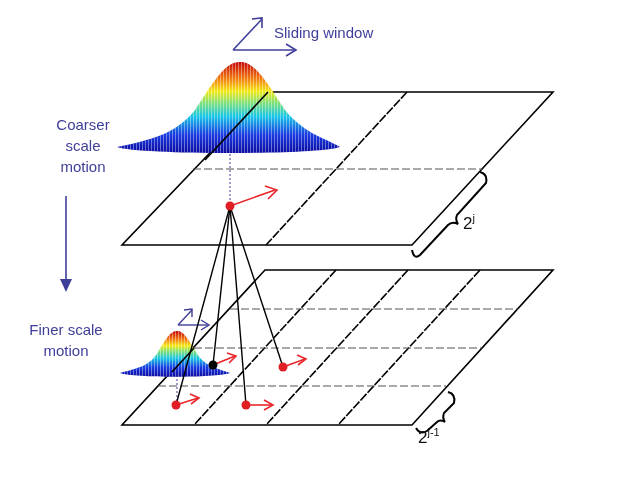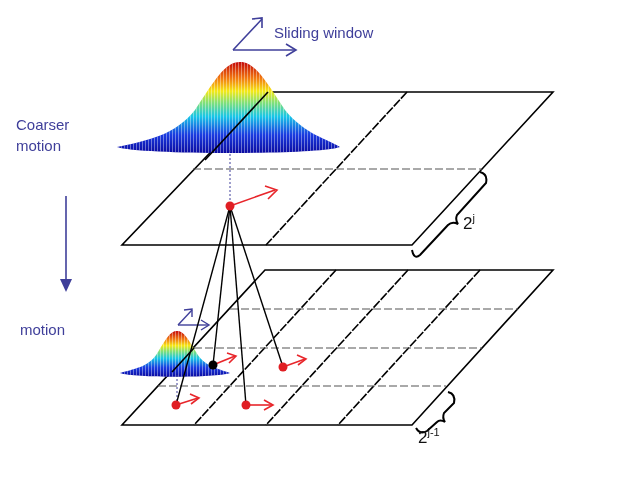--- a/index.html
+++ b/index.html
@@ -1,18 +1,18 @@
 <!DOCTYPE html>
 <html><head>
 <meta charset="utf-8">
 <style>
   html, body { margin: 0; padding: 0; background: #ffffff; }
   body { width: 640px; height: 480px; position: relative; overflow: hidden; font-family: "Liberation Sans", sans-serif; }
   #diagram { position: absolute; left: 0; top: 0; }
-  .label { position: absolute; color: #3f3f9a; font-size: 15px; text-align: left; line-height: 21px; }
+  .label { position: absolute; color: #3f3f9a; font-size: 15px; text-align: center; line-height: 21px; }
   .math { position: absolute; color: #111; font-size: 17px; }
   .math sup { font-size: 11px; position: relative; top: -2px; vertical-align: top; }
 </style>
 </head>
 <body>
 
 <svg id="diagram" width="640" height="480" viewBox="0 0 640 480" xmlns="http://www.w3.org/2000/svg">
   <defs>
     <linearGradient id="gaussGrad" x1="0" y1="1" x2="0" y2="0">
       <stop offset="0" stop-color="#0a0aa0"></stop>
@@ -115,26 +115,28 @@
   <g stroke="#000" stroke-width="2" fill="none">
     <path d="M480,172 Q488,174 486,183 L457,215 Q455,220 458,224 Q452,221 448,225 L420,255 Q414,260 412,250"></path>
   </g>
   <g stroke="#000" stroke-width="2" fill="none">
     <path d="M448,392 Q456,394 454,403 L444,413 Q442,418 445,422 Q440,419 437,422 L427,431 Q420,435 416,428"></path>
   </g>
 </svg>
 
 <div class="label" style="left:274px; top:22px;">Sliding window</div>
 
-<div class="label" style="left:16px; top:114px; width:84px;">
+<div class="label" style="left:41px; top:114px; width:84px;">
   <div>Coarser</div>
+  <div>scale</div>
   <div>motion</div>
 </div>
 
 <div class="label" style="left:20px; top:319px; width:92px;">
+  <div>Finer scale</div>
   <div>motion</div>
 </div>
 
 <div class="math" style="left:463px; top:214px;">
   <span>2</span><sup>j</sup>
 </div>
 
 <div class="math" style="left:418px; top:428px;">
   <span>2</span><sup>j-1</sup>
 </div>

